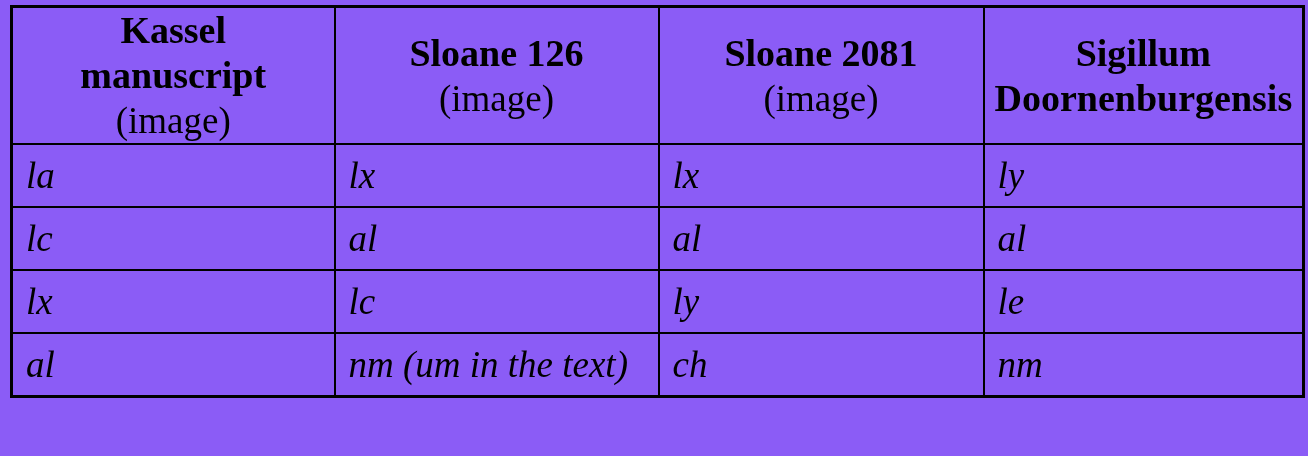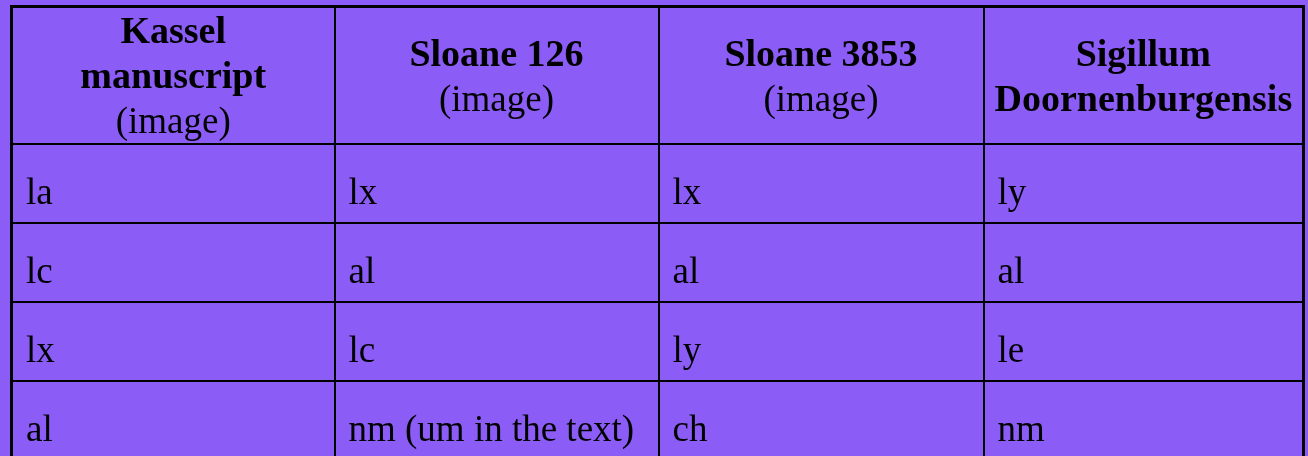--- a/index.html
+++ b/index.html
@@ -50,22 +50,23 @@
   .h-sub {
     font-weight: normal;
     font-size: 37px;
   }
   td {
     height: 61px;
     font-size: 37px;
     line-height: 40px;
     text-align: left;
     vertical-align: middle;
-    padding: 16px 6px 0 13px;
+    padding: 0 6px 0 13px;
     white-space: nowrap;
+    font-style: italic;
   }
 </style>
 </head>
 <body>
 
 <div class="canvas">
   <table class="manuscript-table">
     <colgroup>
       <col style="width:323px">
       <col style="width:324px">
@@ -76,21 +77,21 @@
       <tr>
         <th>
           <div class="h-title">Kassel manuscript</div>
           <div class="h-sub">(image)</div>
         </th>
         <th>
           <div class="h-title">Sloane 126</div>
           <div class="h-sub">(image)</div>
         </th>
         <th>
-          <div class="h-title">Sloane 3853</div>
+          <div class="h-title">Sloane 2081</div>
           <div class="h-sub">(image)</div>
         </th>
         <th>
           <div class="h-title italic">Sigillum Doornenburgensis</div>
           <div class="h-sub"></div>
         </th>
       </tr>
     </thead>
     <tbody>
       <tr>

